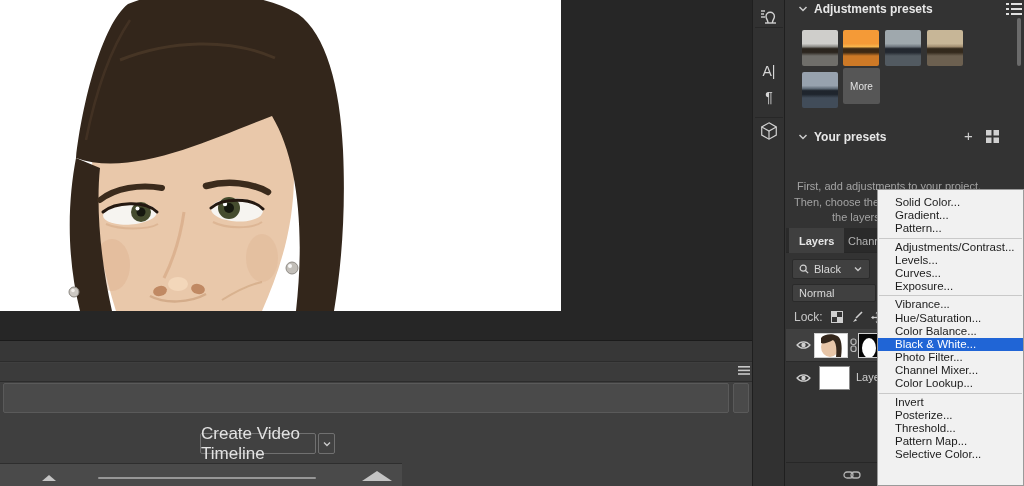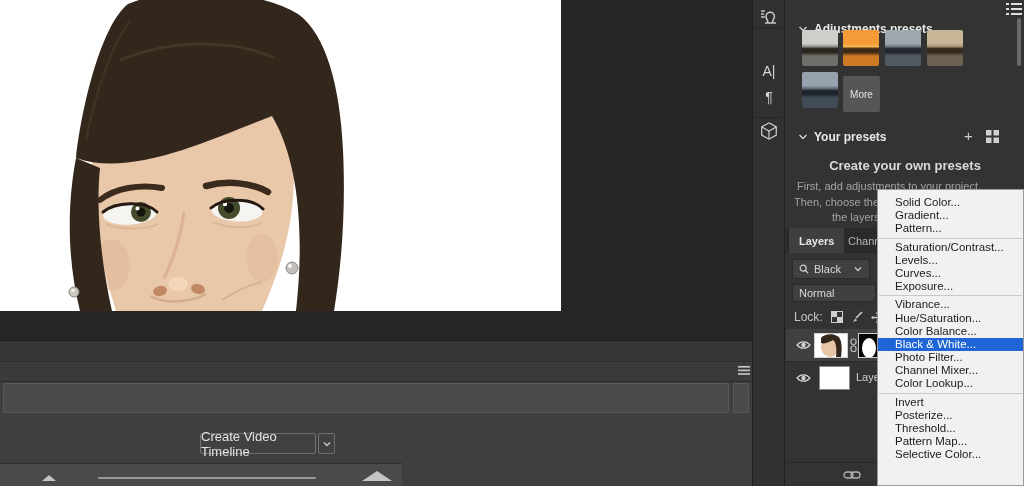--- a/index.html
+++ b/index.html
@@ -43,21 +43,21 @@
   .layer-row.selected{background:#404040;}
   .thumb-border{border:1px solid #cfcfcf;}
   .layer-name{color:#d0d0d0;font-size:11px;}
 
   
   .timeline{left:0;top:340px;width:752px;height:146px;background:#3f3f3f;border-top:1px solid #1b1b1b;}
   .tl-head1{left:0;top:341px;width:752px;height:21px;background:#373737;border-bottom:1px solid #2c2c2c;}
   .tl-head2{left:0;top:363px;width:752px;height:19px;background:#3b3b3b;border-bottom:1px solid #2c2c2c;}
   .tl-track{background:#4a4a4a;border:1px solid #5a5a5a;border-radius:2px;}
   .cvt-btn{left:200px;top:433px;width:116px;height:21px;background:#414141;border:1px solid #707070;
-           border-radius:2px;color:#e2e2e2;font-size:13px;display:flex;align-items:center;justify-content:center;}
+           border-radius:2px;color:#e2e2e2;font-size:17px;display:flex;align-items:center;justify-content:center;}
   .cvt-dd{left:318px;top:433px;width:17px;height:21px;background:#414141;border:1px solid #707070;
           border-radius:2px;display:flex;align-items:center;justify-content:center;}
   .tl-bottom{left:0;top:463px;width:402px;height:23px;background:#4a4a4a;border-top:1px solid #2e2e2e;}
   .tri-small{width:0;height:0;border-left:7px solid transparent;border-right:7px solid transparent;
              border-bottom:6px solid #c4c4c4;}
   .tri-large{width:0;height:0;border-left:15px solid transparent;border-right:15px solid transparent;
              border-bottom:10px solid #c4c4c4;}
   .slider-line{height:2px;background:#979797;border-radius:1px;}
 
   
@@ -173,21 +173,21 @@
           <path d="M11,2 L19,6.5 V15.5 L11,20 L3,15.5 V6.5 Z"></path>
             <path d="M3,6.5 L11,11 L19,6.5"></path>
             <path d="M11,11 V20"></path>
         </svg>
       </div>
     </div>
   </div>
 
   <div class="abs right-panel">
 
-    <div class="abs sec-header" style="left:12px;top:2px;margin-top:20px;">
+    <div class="abs sec-header" style="left:12px;top:2px;">
       <svg class="chev" viewBox="0 0 10 10">
           <polyline points="1.5,3 5,6.5 8.5,3" fill="none" stroke="#cccccc" stroke-width="1.5"></polyline>
         </svg>
       <span>Adjustments presets</span>
     </div>
     <div class="abs" style="left:220px;top:2px;">
       <svg width="16" height="14" viewBox="0 0 16 14" fill="#e0e0e0">
         <rect x="0" y="1" width="3" height="2"></rect>
           <rect x="5" y="1" width="11" height="2"></rect>
         <rect x="0" y="6" width="3" height="2"></rect>
@@ -195,40 +195,39 @@
         <rect x="0" y="11" width="3" height="2"></rect>
           <rect x="5" y="11" width="11" height="2"></rect>
       </svg>
     </div>
     <div id="thumb-row">
         <div class="thumb" style="left: 16px; top: 30px; background: linear-gradient(rgb(207, 206, 203) 0%, rgb(207, 206, 203) 38%, rgb(142, 141, 137) 46%, rgb(43, 37, 30) 52%, rgb(43, 37, 30) 62%, rgb(111, 110, 106) 72%, rgb(111, 110, 106) 100%);"></div>
         <div class="thumb" style="left: 57px; top: 30px; background: linear-gradient(rgb(244, 154, 55) 0%, rgb(244, 154, 55) 38%, rgb(247, 181, 77) 46%, rgb(60, 40, 19) 52%, rgb(60, 40, 19) 62%, rgb(205, 121, 38) 72%, rgb(205, 121, 38) 100%);"></div>
         <div class="thumb" style="left: 99px; top: 30px; background: linear-gradient(rgb(159, 168, 173) 0%, rgb(159, 168, 173) 38%, rgb(112, 120, 128) 46%, rgb(35, 40, 48) 52%, rgb(35, 40, 48) 62%, rgb(82, 90, 97) 72%, rgb(82, 90, 97) 100%);"></div>
         <div class="thumb" style="left: 141px; top: 30px; background: linear-gradient(rgb(199, 182, 151) 0%, rgb(199, 182, 151) 38%, rgb(162, 143, 114) 46%, rgb(51, 41, 28) 52%, rgb(51, 41, 28) 62%, rgb(108, 96, 80) 72%, rgb(108, 96, 80) 100%);"></div>
         <div class="thumb" style="left: 16px; top: 72px; background: linear-gradient(rgb(151, 162, 174) 0%, rgb(151, 162, 174) 38%, rgb(95, 107, 119) 46%, rgb(31, 37, 45) 52%, rgb(31, 37, 45) 62%, rgb(65, 76, 89) 72%, rgb(65, 76, 89) 100%);"></div>
-        <div class="more-btn" style="left: 57px; top: 76px;">More</div>
+        <div class="more-btn" style="left: 57px; top: 68px;">More</div>
       </div>
     <div class="abs scrollbar-v" style="left:231px;top:18px;width:4px;height:48px;"></div>
 
     <div class="abs sec-header" style="left:12px;top:130px;">
       <svg class="chev" viewBox="0 0 10 10">
           <polyline points="1.5,3 5,6.5 8.5,3" fill="none" stroke="#cccccc" stroke-width="1.5"></polyline>
         </svg>
       <span>Your presets</span>
     </div>
     <div class="abs" style="left:178px;top:129px;color:#d0d0d0;font-size:15px;line-height:14px;">+</div>
     <div class="abs" style="left:200px;top:130px;">
       <svg width="13" height="13" viewBox="0 0 13 13" fill="#d0d0d0">
         <rect x="0" y="0" width="5.5" height="5.5"></rect>
           <rect x="7.5" y="0" width="5.5" height="5.5"></rect>
         <rect x="0" y="7.5" width="5.5" height="5.5"></rect>
           <rect x="7.5" y="7.5" width="5.5" height="5.5"></rect>
       </svg>
     </div>
-    <div class="abs yp-heading" style="left:0;top:158px;">Create your own presets</div>
     <div class="abs yp-line" style="left:0;top:180px;width:206px;text-align:center;">First, add adjustments to your project.</div>
     <div class="abs yp-line" style="left:8px;top:196px;">Then, choose the</div>
     <div class="abs yp-line" style="left:46px;top:211px;">the layers</div>
   </div>
 
   <div class="abs tabbar">
     <div class="tab active" style="left:3px;">
         <span>Layers</span>
       </div>
     <div class="tab inactive" style="left:52px;">
@@ -309,21 +308,21 @@
   <svg class="abs" style="left:843px;top:470px;" width="18" height="10" viewBox="0 0 18 10">
     <rect x="1" y="2" width="9" height="6" rx="3" fill="none" stroke="#b5b5b5" stroke-width="1.3"></rect>
     <rect x="8" y="2" width="9" height="6" rx="3" fill="none" stroke="#b5b5b5" stroke-width="1.3"></rect>
   </svg>
 
   <div class="abs ctx-menu" id="ctx-menu">
       <div class="menu-item">Solid Color...</div>
       <div class="menu-item">Gradient...</div>
       <div class="menu-item">Pattern...</div>
       <div class="menu-sep"></div>
-      <div class="menu-item">Saturation/Contrast...</div>
+      <div class="menu-item">Adjustments/Contrast...</div>
       <div class="menu-item">Levels...</div>
       <div class="menu-item">Curves...</div>
       <div class="menu-item">Exposure...</div>
       <div class="menu-sep"></div>
       <div class="menu-item">Vibrance...</div>
       <div class="menu-item">Hue/Saturation...</div>
       <div class="menu-item">Color Balance...</div>
       <div class="menu-item hl" style="background: rgb(32, 101, 214);">Black &amp; White...</div>
       <div class="menu-item">Photo Filter...</div>
       <div class="menu-item">Channel Mixer...</div>

